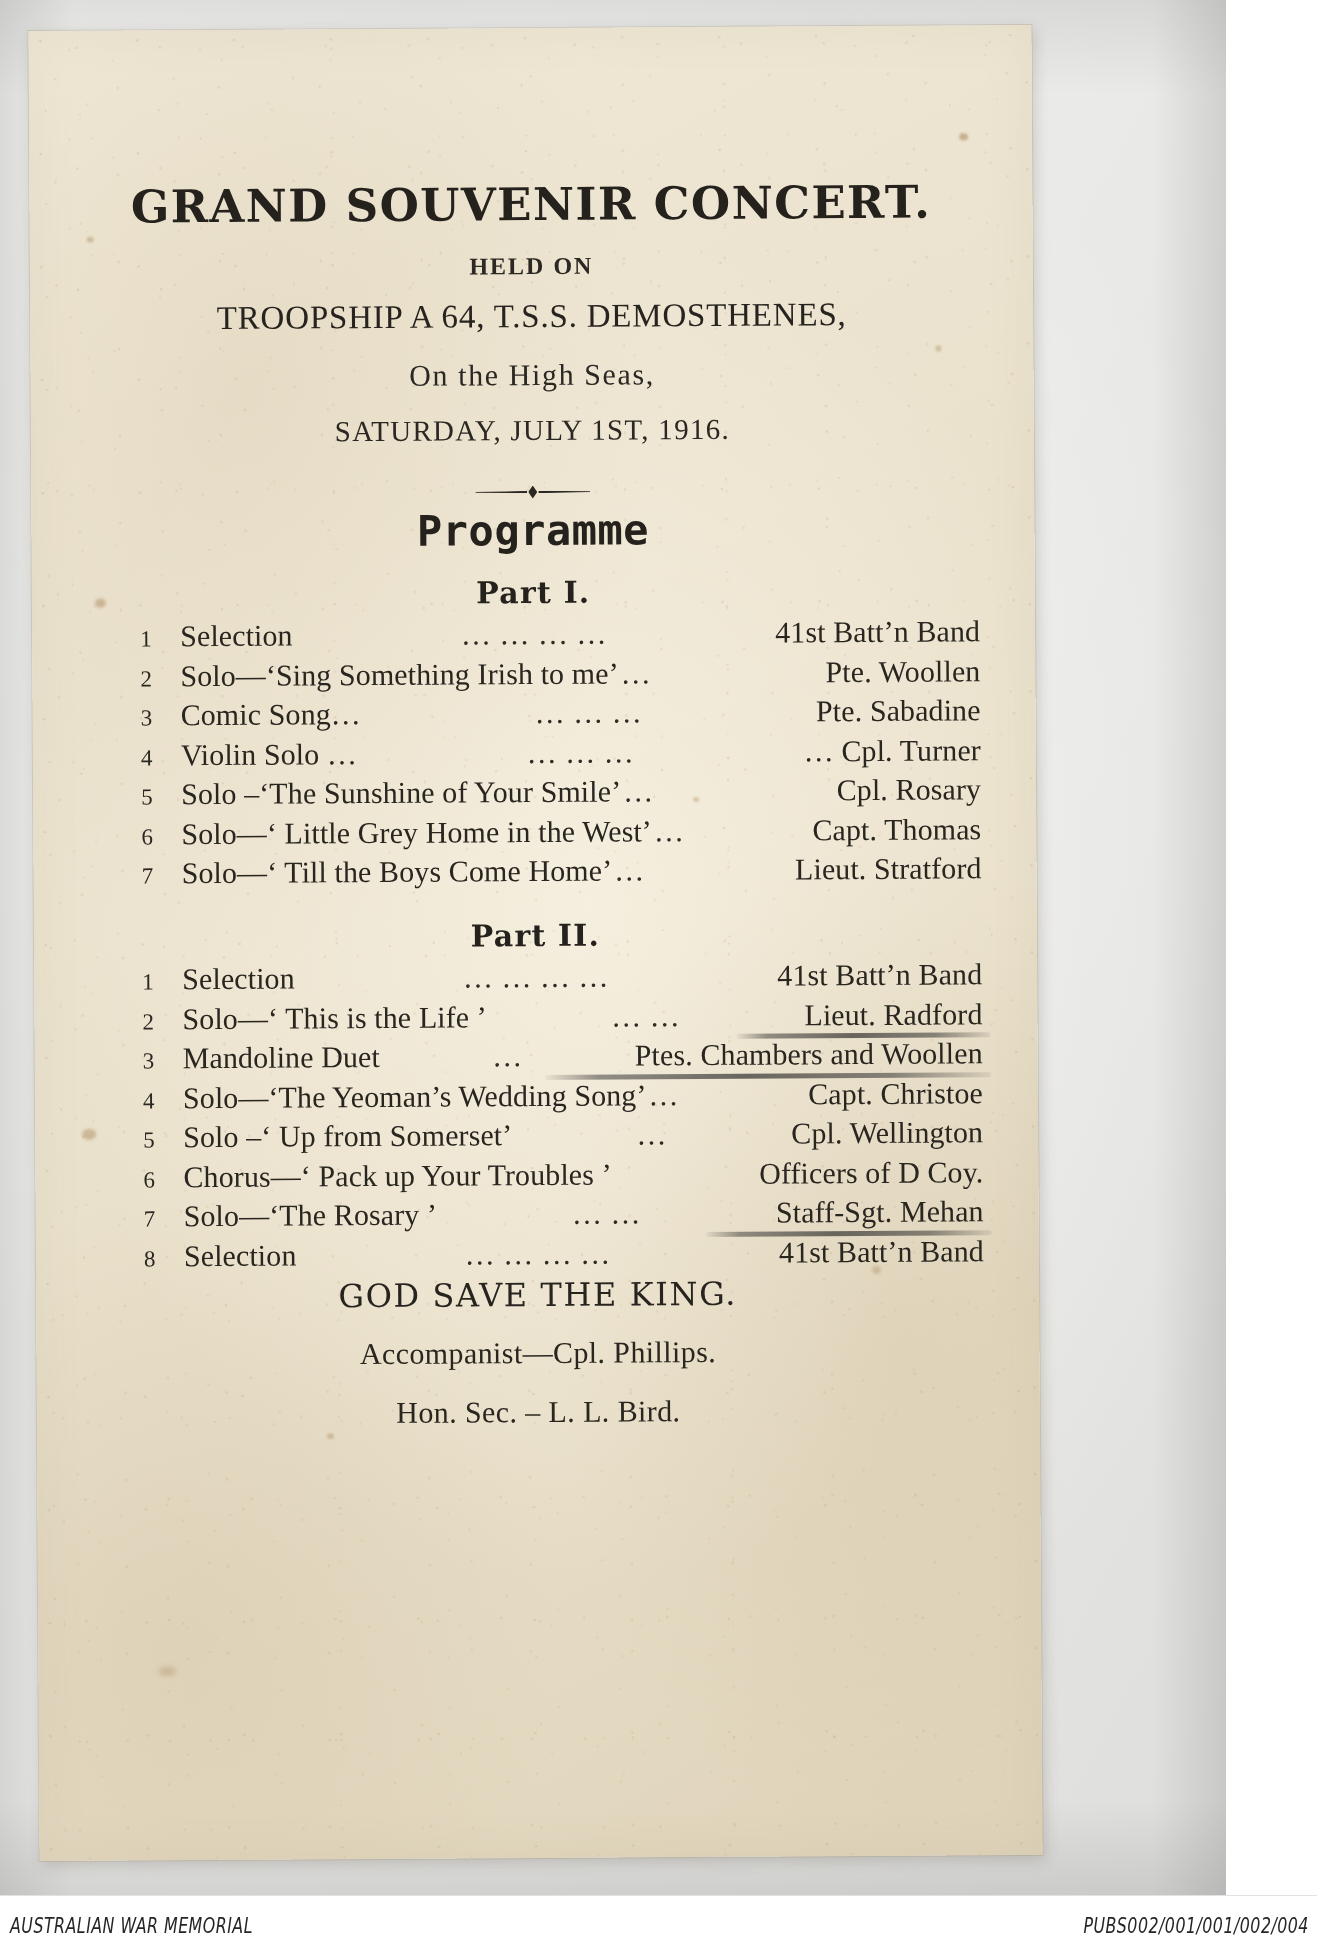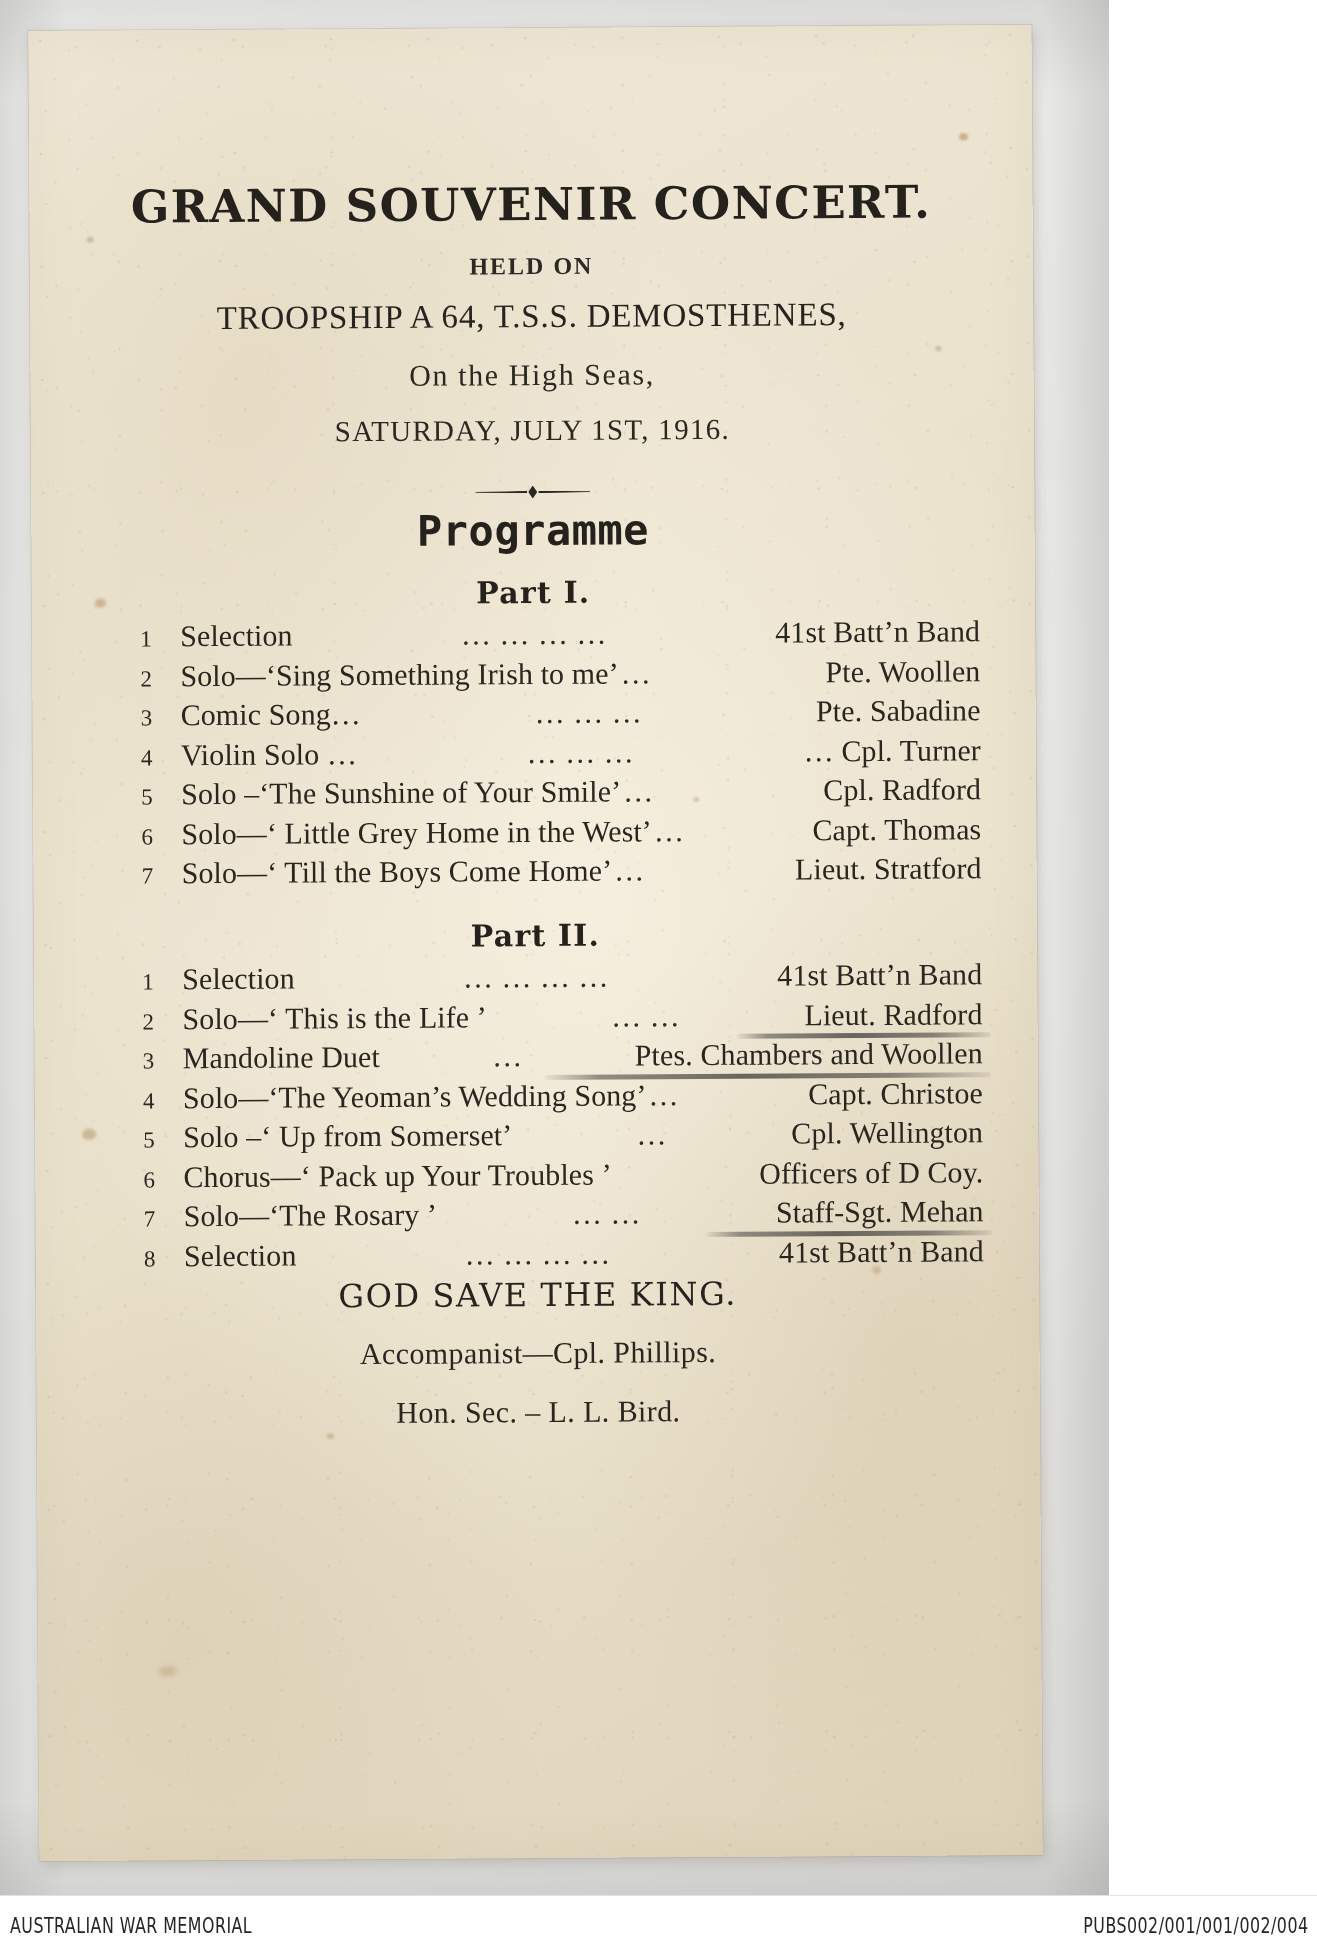--- a/index.html
+++ b/index.html
@@ -13,21 +13,21 @@
     height: 1951px;
     position: relative;
     overflow: hidden;
     font-family: "Liberation Serif", serif;
   }
 
   
   #photo-area {
     position: absolute;
     left: 0; top: 0;
-    width: 1109px;
+    width: 1226px;
     height: 1895px;
     background: linear-gradient(118deg, #f3f3f1 0%, #ececeb 42%, #e6e6e4 70%, #dededc 100%);
   }
 
   
   #photo-area::before {
     content: "";
     position: absolute;
     inset: 0;
     background:
@@ -281,20 +281,21 @@
 
   
   #footer-bar {
     position: absolute;
     left: 0;
     top: 1895px;
     width: 1317px;
     height: 56px;
     background: #ffffff;
     border-top: 1px solid #e2e2e2;
+    font-style: italic;
   }
   .footer-text {
     position: absolute;
     top: 17px;
     font-family: "DejaVu Sans Condensed", "Liberation Sans Narrow", "Liberation Sans", sans-serif;
     font-size: 22px;
     letter-spacing: 0.6px;
     color: #262626;
     transform: scaleX(0.80);
     white-space: nowrap;
@@ -371,21 +372,21 @@
               <span class="prog-title">Violin Solo …</span>
               <span class="prog-leader">…      …      …</span>
               <span class="prog-performer">… Cpl. Turner</span>
             </span>
           </div>
           <div class="prog-row">
             <span class="prog-num">5</span>
             <span class="prog-body tight">
               <span class="prog-title">Solo –‘The Sunshine of Your Smile’</span>
               <span class="prog-leader">…</span>
-              <span class="prog-performer">Cpl. Radford</span>
+              <span class="prog-performer">Cpl. Rosary</span>
             </span>
           </div>
           <div class="prog-row">
             <span class="prog-num">6</span>
             <span class="prog-body tight">
               <span class="prog-title">Solo—‘ Little Grey Home in the West’</span>
               <span class="prog-leader">…</span>
               <span class="prog-performer">Capt. Thomas</span>
             </span>
           </div>

